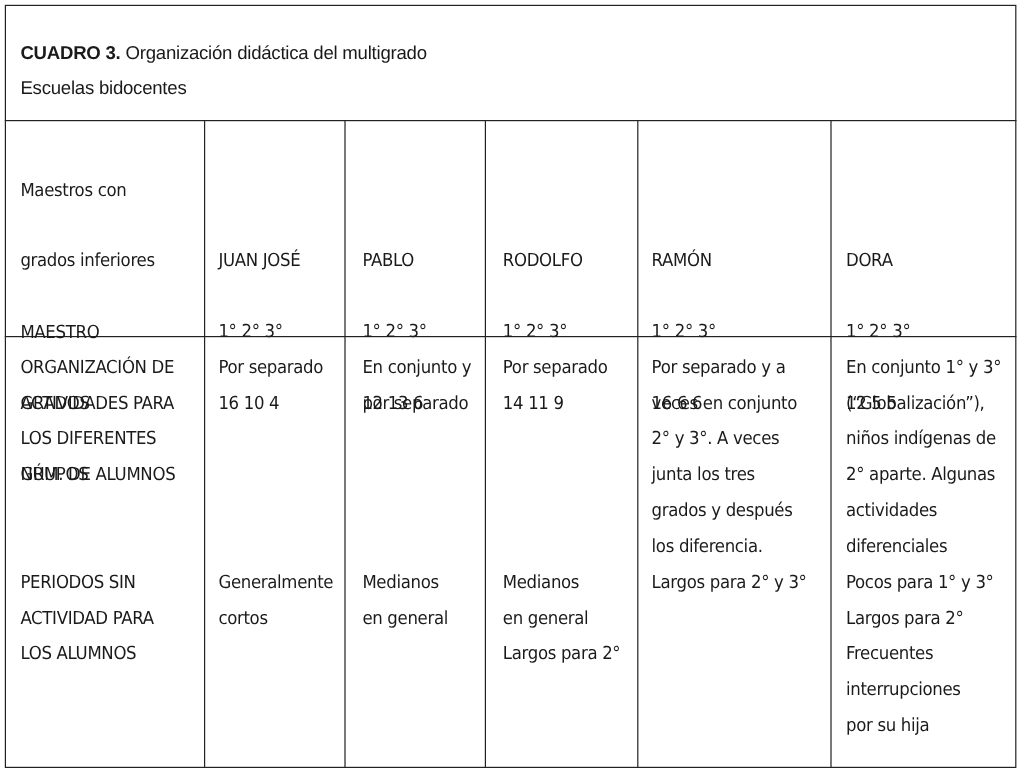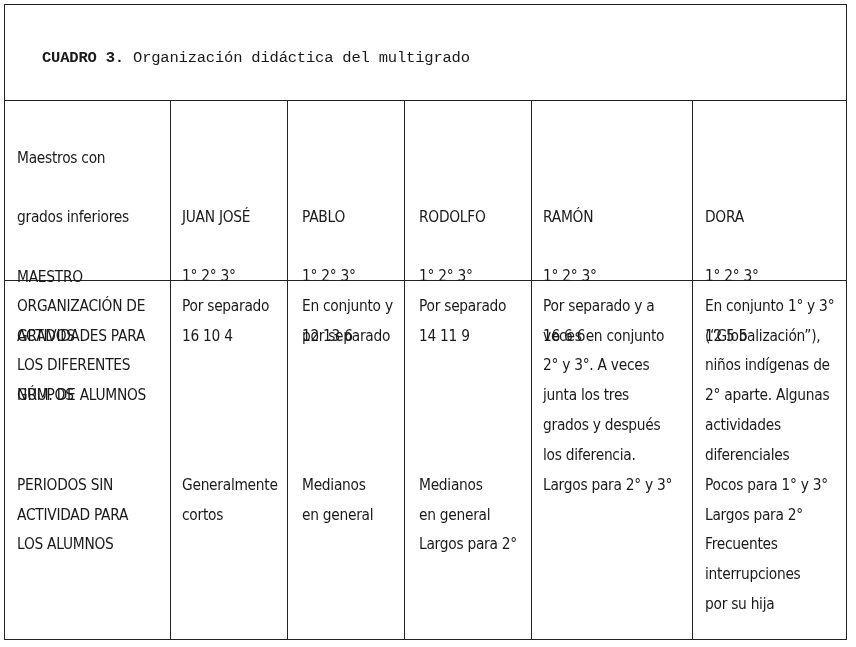--- a/index.html
+++ b/index.html
@@ -2,34 +2,35 @@
 <html><head>
 <meta charset="utf-8">
 <style>
   html, body { margin: 0; padding: 0; background: #ffffff; }
   body { width: 856px; height: 647px; position: relative; overflow: hidden;
          font-family: "DejaVu Sans", sans-serif; color: #1a1a1a; }
   .frame { position: absolute; left: 4px; top: 4px; width: 843px; height: 636px;
            border: 1.5px solid #222; box-sizing: border-box; }
   .hline { position: absolute; height: 0; border-top: 1.5px solid #222; }
   .vline { position: absolute; width: 0; border-left: 1.5px solid #222; }
-  .title { position: absolute; left: 17px; top: 44px; font-size: 15.5px; line-height: 29px;
-           font-family: Liberation Mono, monospace; letter-spacing: -0.2px; margin-left: 25px; }
+  .title { position: absolute; left: 17px; top: 30px; font-size: 15.5px; line-height: 29px;
+           font-family: Liberation Sans, sans-serif; letter-spacing: -0.2px; }
   .title .lbl { font-weight: bold; }
   .cell { position: absolute; font-size: 15px; line-height: 29.7px; letter-spacing: -0.3px;
           white-space: pre-line; font-family: "DejaVu Sans", sans-serif; }
   .cond { transform: scaleX(0.92); transform-origin: left top; }
 </style>
 </head>
 <body>
 
 <div class="frame"></div>
 
 <div class="title">
   <div><span class="lbl">CUADRO 3.</span> <span>Organización didáctica del multigrado</span></div>
+  <div>Escuelas bidocentes</div>
 </div>
 
 <div class="hline" style="left:4px; width:843px; top:100px;"></div>
 <div class="hline" style="left:4px; width:843px; top:280px;"></div>
 
 <div class="vline" style="left:170px; top:100px; height:540px;"></div>
 <div class="vline" style="left:287px; top:100px; height:540px;"></div>
 <div class="vline" style="left:404px; top:100px; height:540px;"></div>
 <div class="vline" style="left:531px; top:100px; height:540px;"></div>
 <div class="vline" style="left:692px; top:100px; height:540px;"></div>

